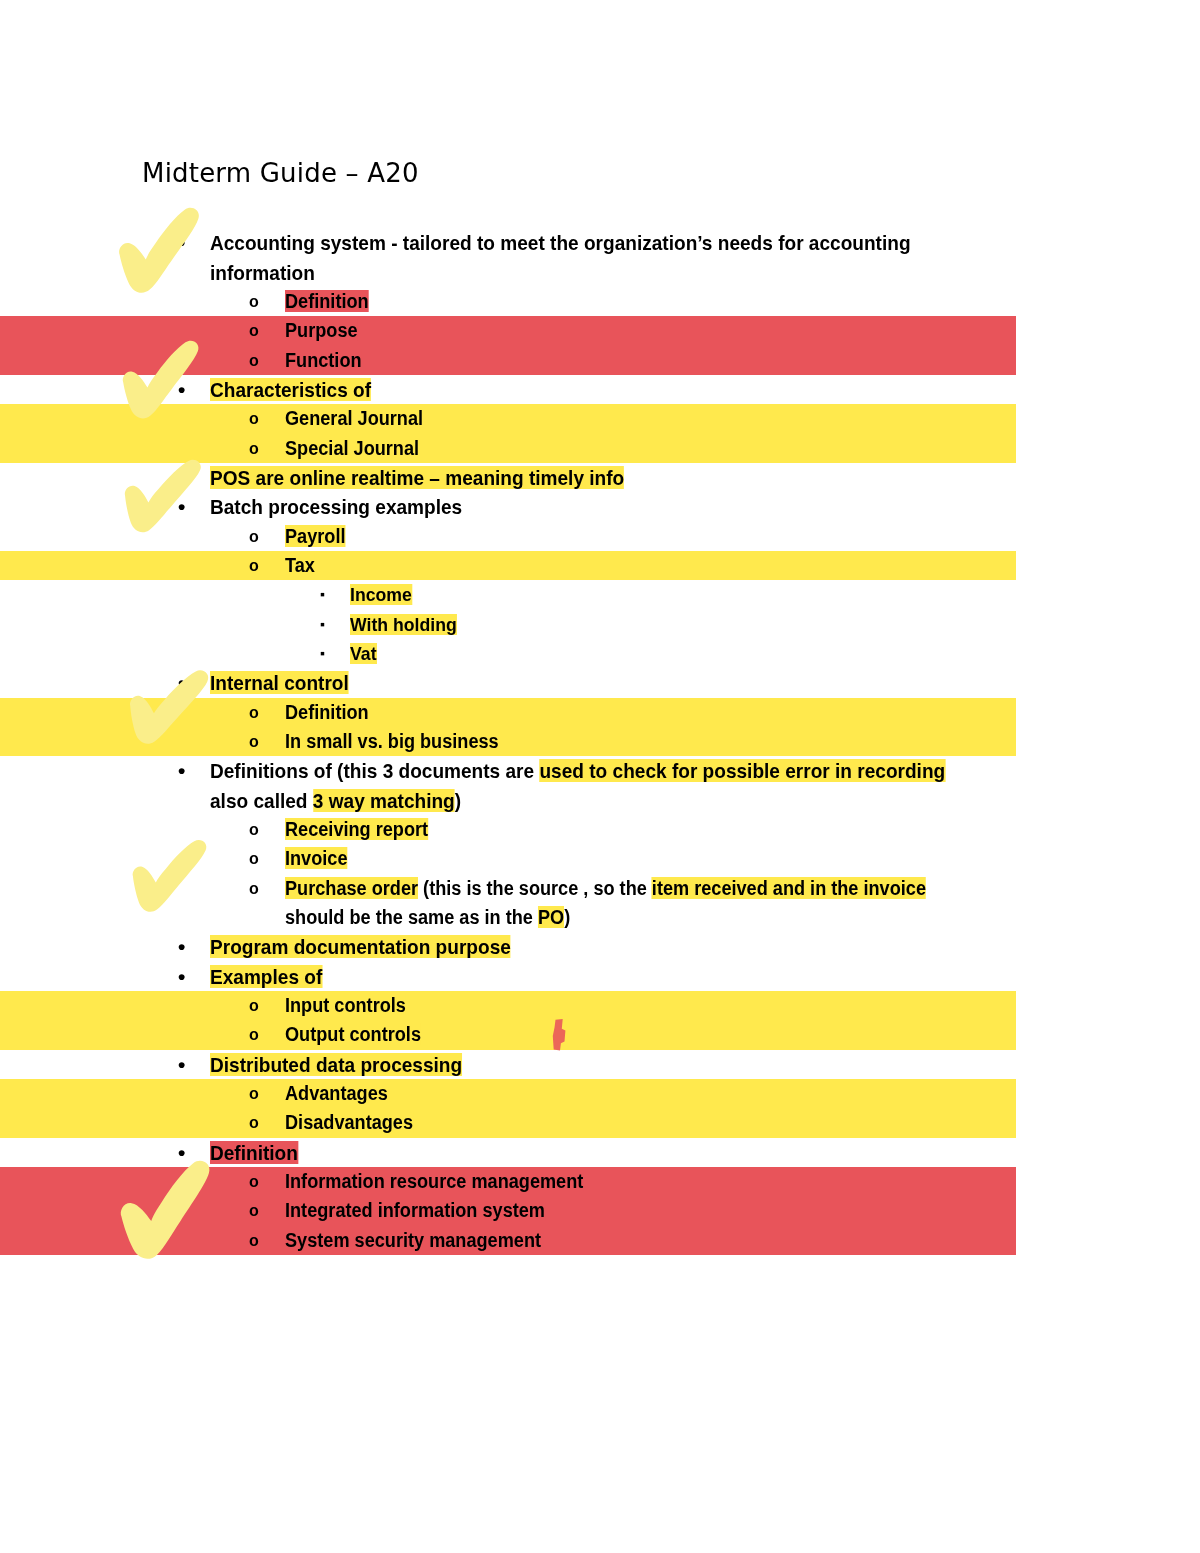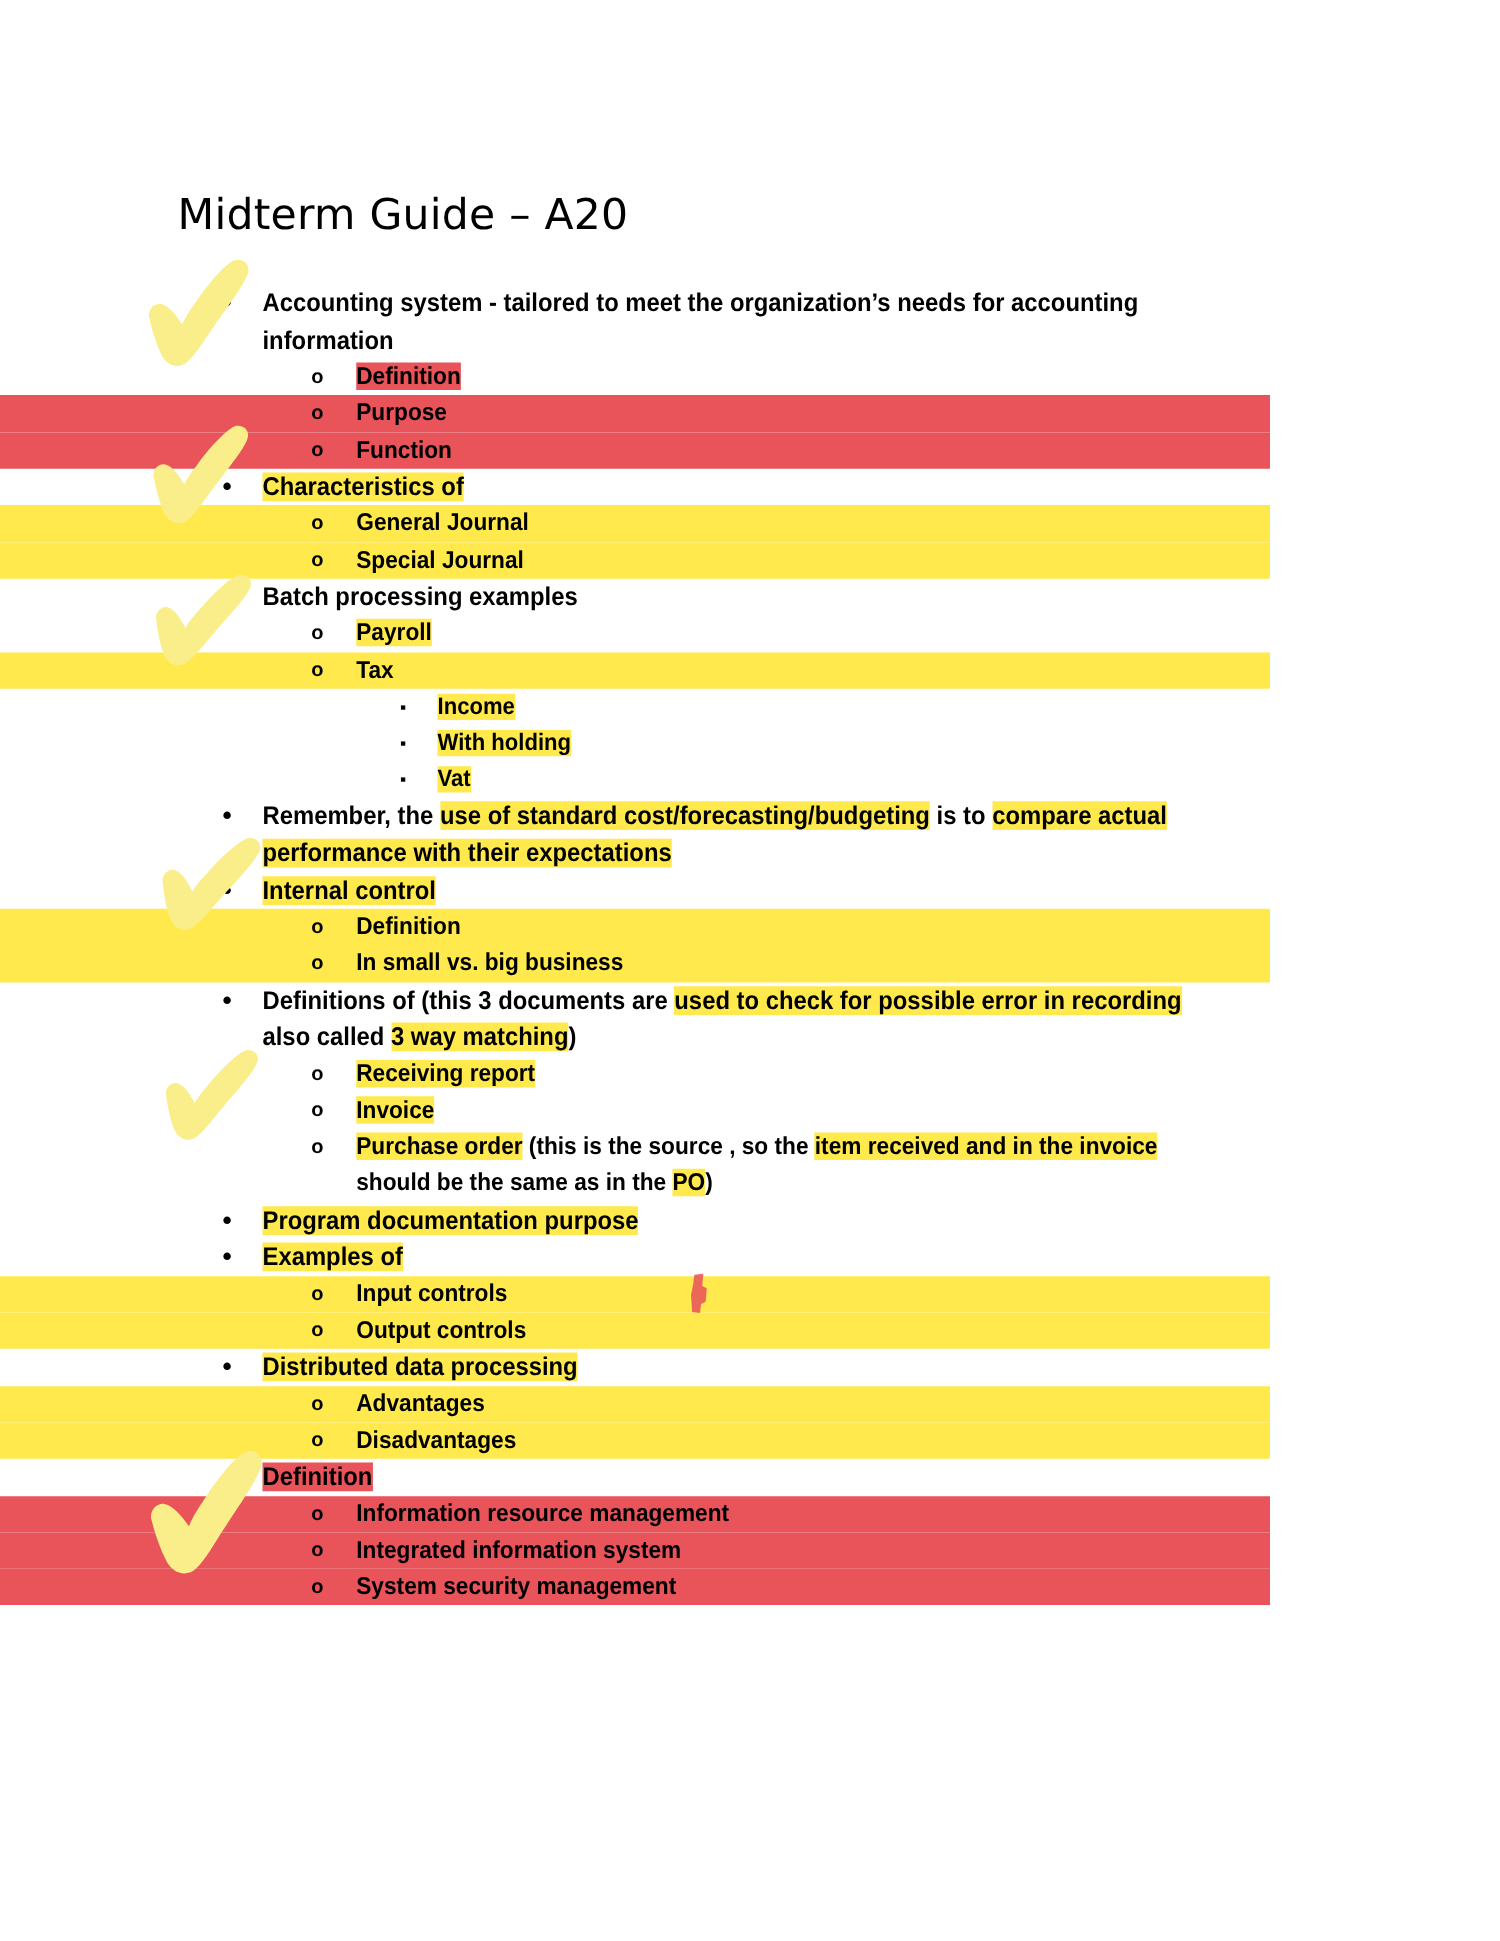--- a/index.html
+++ b/index.html
@@ -19,22 +19,22 @@
     position: relative;
     width: 1200px;
     height: 1553px;
     background: #fff;
   }
 
   
   .doc-title {
     position: absolute;
     left: 142px;
-    top: 129px;
-    font-size: 34px;
+    top: 141px;
+    font-size: 26px;
     font-weight: 400;
     letter-spacing: 0.2px;
     color: #000;
     font-family: "DejaVu Sans", sans-serif;
     white-space: nowrap;
   }
 
   
   .outline {
     position: absolute;
@@ -129,20 +129,24 @@
       <div class="item lvl2 row-hl-y">
         <span class="bullet">o</span>
         <span class="body-text"><span class="hl-y">General Journal</span></span>
       </div>
       <div class="item lvl2 row-hl-y">
         <span class="bullet">o</span>
         <span class="body-text"><span class="hl-y">Special Journal</span></span>
       </div>
       <div class="item lvl1">
         <span class="bullet">•</span>
+        <span class="body-text"><span class="hl-y">POS are online realtime – meaning timely info</span></span>
+      </div>
+      <div class="item lvl1">
+        <span class="bullet">•</span>
         <span class="body-text"><span>Batch processing examples</span></span>
       </div>
       <div class="item lvl2">
         <span class="bullet">o</span>
         <span class="body-text"><span class="hl-y">Payroll</span></span>
       </div>
       <div class="item lvl2 row-hl-y">
         <span class="bullet">o</span>
         <span class="body-text"><span class="hl-y">Tax</span></span>
       </div>
@@ -150,24 +154,20 @@
         <span class="bullet">▪</span>
         <span class="body-text"><span class="hl-y">Income</span></span>
       </div>
       <div class="item lvl3">
         <span class="bullet">▪</span>
         <span class="body-text"><span class="hl-y">With holding</span></span>
       </div>
       <div class="item lvl3">
         <span class="bullet">▪</span>
         <span class="body-text"><span class="hl-y">Vat</span></span>
-      </div>
-      <div class="item lvl1">
-        <span class="bullet">•</span>
-        <span class="body-text"><span>Remember, the </span><span class="hl-y">use of standard cost/forecasting/budgeting</span><span> is to </span><span class="hl-y">compare actual performance with their expectations</span></span>
       </div>
       <div class="item lvl1">
         <span class="bullet">•</span>
         <span class="body-text"><span class="hl-y">Internal control</span></span>
       </div>
       <div class="item lvl2 row-hl-y">
         <span class="bullet">o</span>
         <span class="body-text"><span class="hl-y">Definition</span></span>
       </div>
       <div class="item lvl2 row-hl-y">

